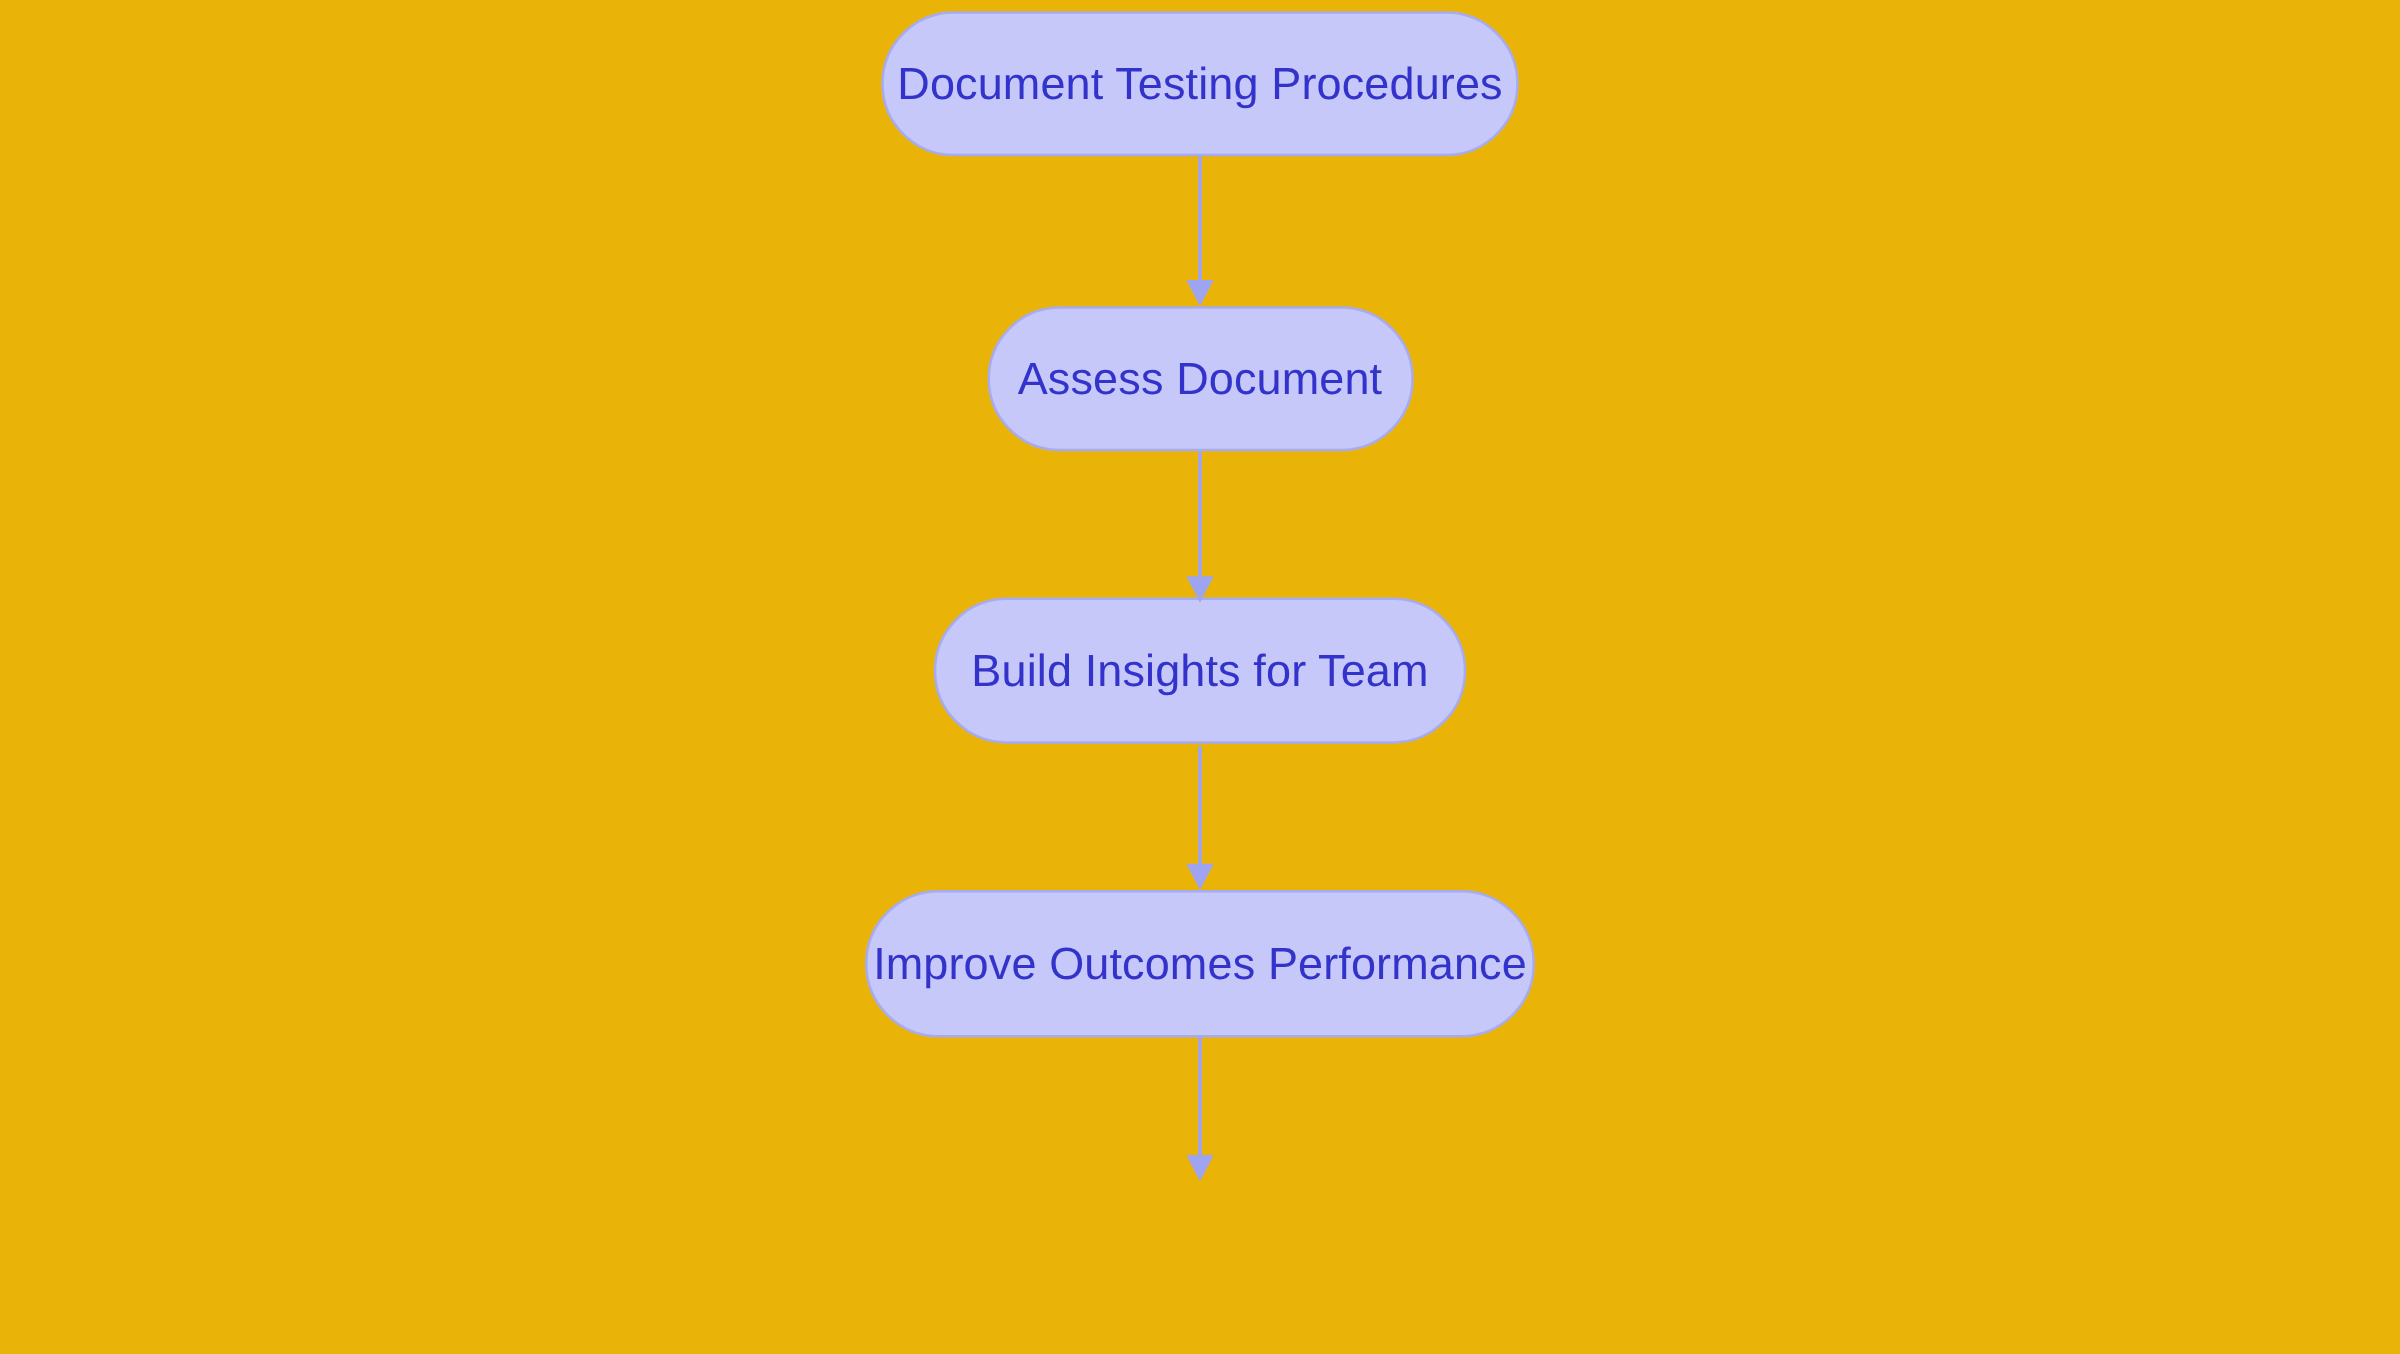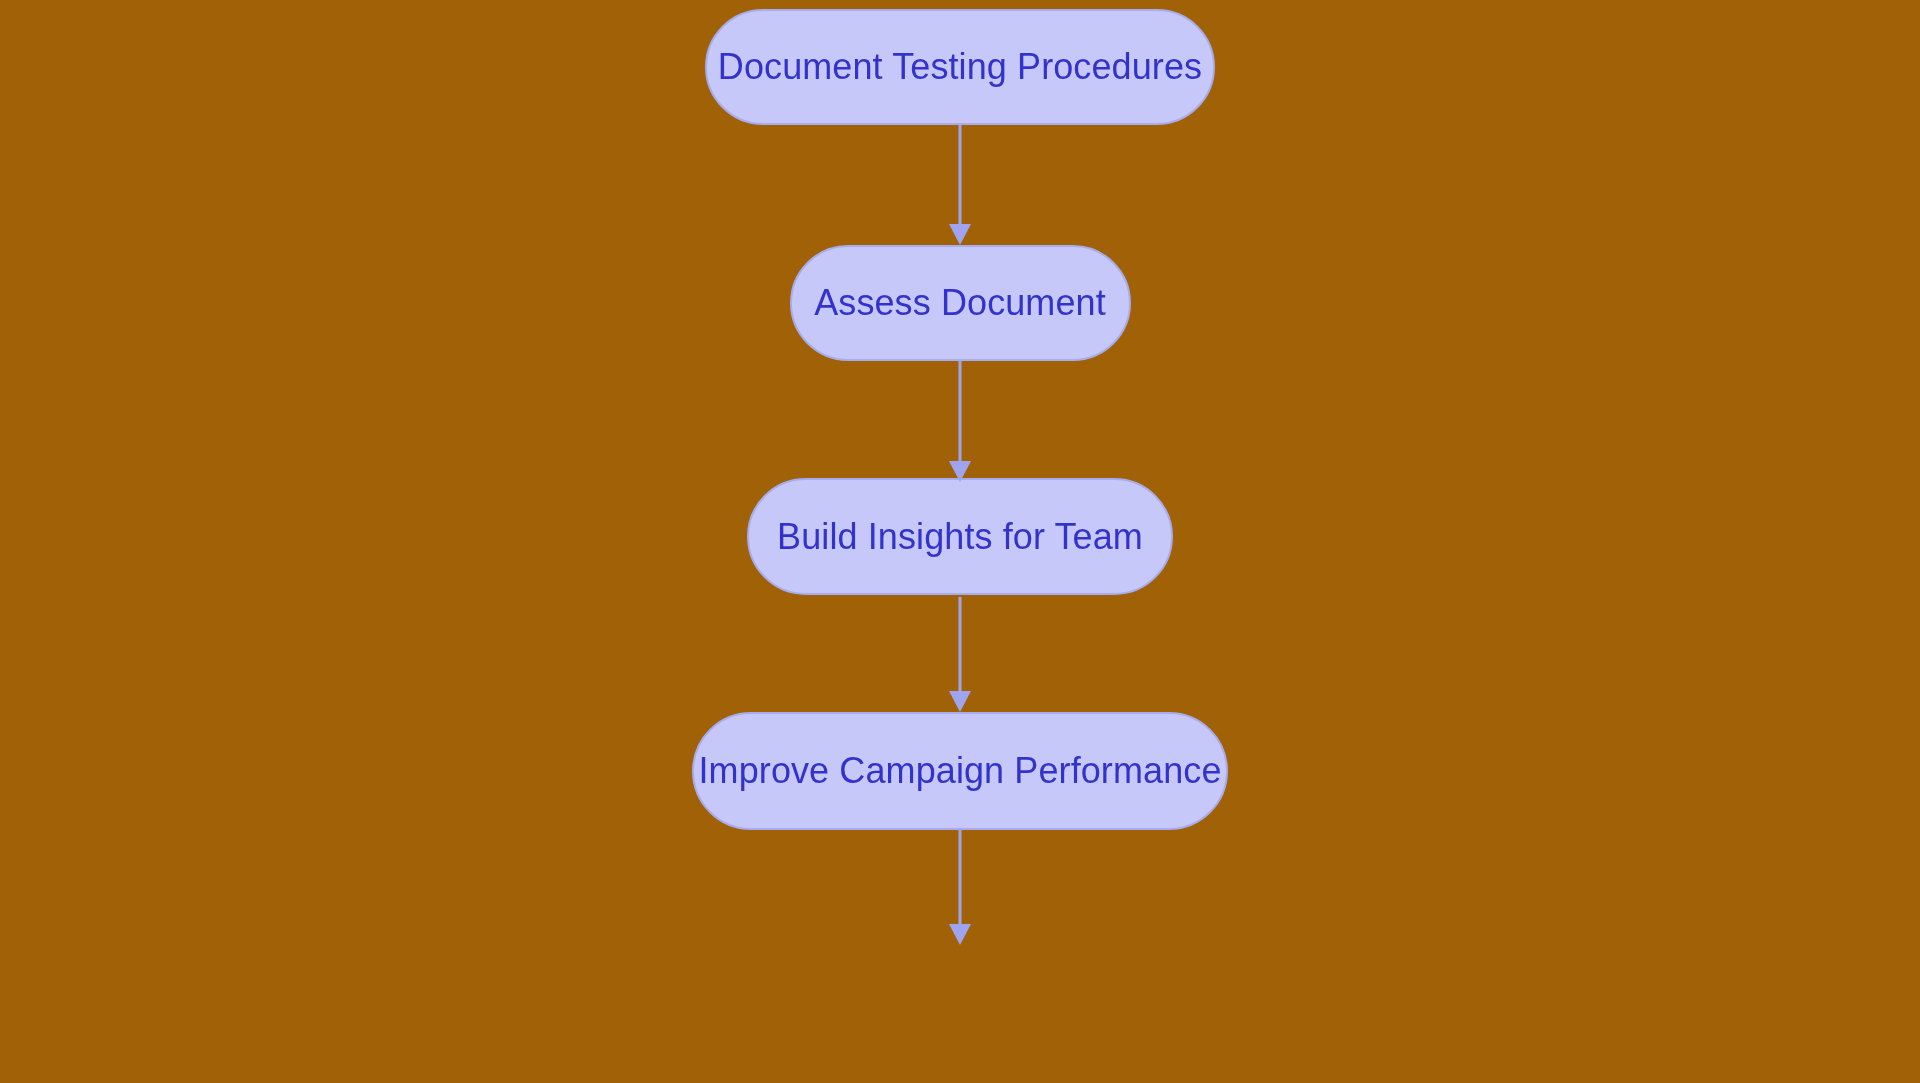--- a/index.html
+++ b/index.html
@@ -11,21 +11,21 @@
   body {
     width: 1920px;
     height: 1083px;
     overflow: hidden;
     font-family: "Liberation Sans", "DejaVu Sans", sans-serif;
   }
   #flowchart-canvas {
     position: relative;
     width: 1920px;
     height: 1083px;
-    background: #a16207;
+    background: #eab308;
   }
   .flow-column {
     position: absolute;
     left: 0;
     top: 0;
     width: 1920px;
     height: 1083px;
     display: flex;
     flex-direction: column;
     align-items: center;
@@ -106,21 +106,21 @@
     <div class="flow-node" id="node-1">
       <span class="node-label">Assess Document</span>
     </div>
 
 
     <div class="flow-node" id="node-3">
       <span class="node-label">Build Insights for Team</span>
     </div>
 
     <div class="flow-node" id="node-4">
-      <span class="node-label">Improve Campaign Performance</span>
+      <span class="node-label">Improve Outcomes Performance</span>
     </div>
 
   </div>
 
   <div class="flow-connector" id="conn-0">
     <div class="conn-line"></div>
     <div class="conn-head"></div>
   </div>
 
   <div class="flow-connector" id="conn-1">

